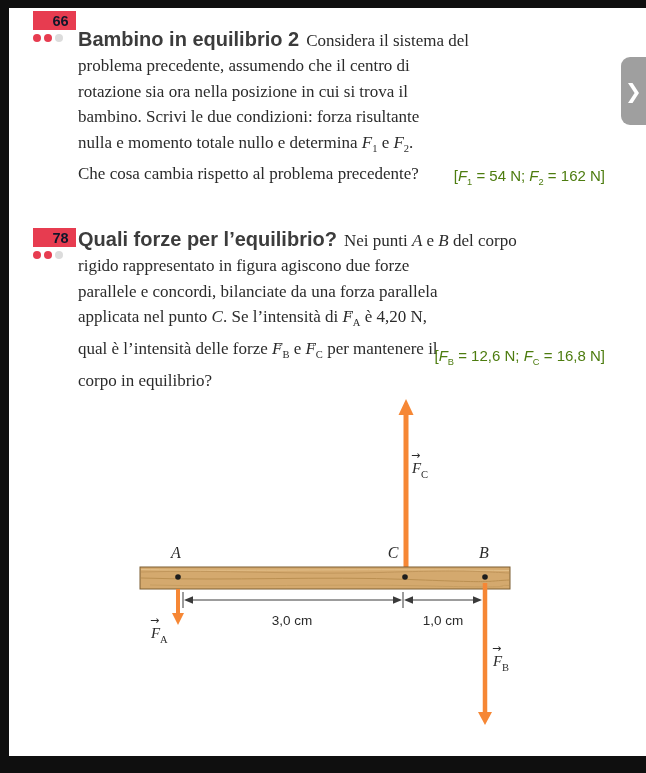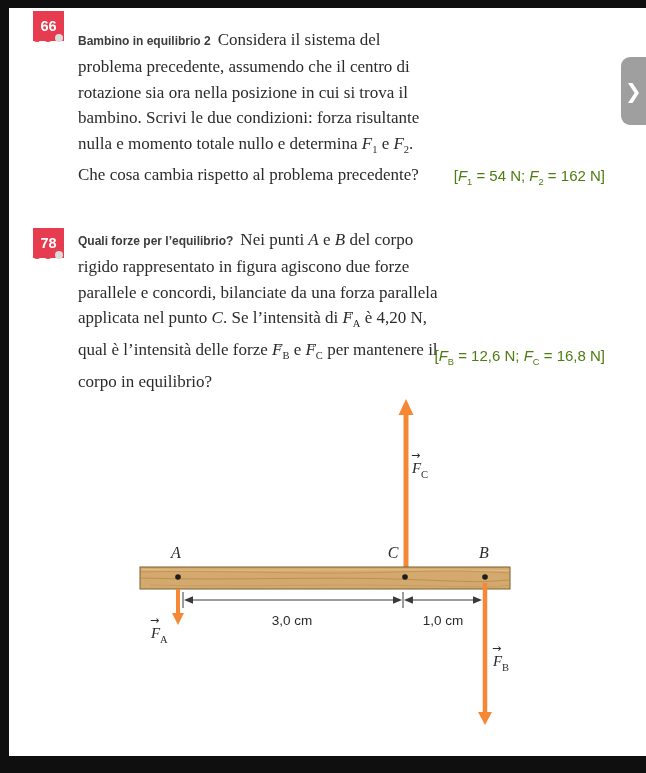--- a/index.html
+++ b/index.html
@@ -9,44 +9,44 @@
     font-family:"Liberation Serif",serif;
   }
   
   .bar{position:absolute;background:#0f0f0f;z-index:10;}
   .bar.top{left:0;top:0;width:646px;height:8px;}
   .bar.bottom{left:0;bottom:0;width:646px;height:17px;}
   .bar.left{left:0;top:0;width:9px;height:773px;}
 
   
   .badge{
-    position:absolute;width:31px;height:30px;background:#e73c50;color:#ffffff;
+    position:absolute;width:31px;height:19px;background:#e73c50;color:#0f172a;
     font:700 14.5px "Liberation Sans",sans-serif;
-    display:flex;align-items:center;justify-content:center;
+    display:flex;align-items:center;justify-content:center;padding-left:12px;
   }
   .badge.b66{left:33px;top:11px;}
   .badge.b67{left:33px;top:228px;}
 
   
   .dots{position:absolute;display:flex;gap:3px;}
   .dots.d66{left:33px;top:34px;}
   .dots.d67{left:33px;top:251px;}
   .dot{width:8px;height:8px;border-radius:50%;}
   .dot.filled{background:#e73c50;}
   .dot.empty{background:#dcdcdc;}
 
   
   .ptext{
     position:absolute;left:78px;width:527px;
     font-size:17px;line-height:25.4px;color:#2b2b2b;
   }
   .ptext.t66{top:10px;}
   .ptext.t67{top:210px;}
   .ptitle{
-    font-family:"Liberation Sans",sans-serif;font-weight:700;font-size:12px;
+    font-family:"Liberation Sans",sans-serif;font-weight:700;font-size:20px;
     color:#3c3c3c;margin-right:7px;
   }
   sub{font-size:0.62em;font-style:normal;}
   .vec{position:relative;display:inline-block;font-style:italic;}
   .vec::before{
     content:"\2192";position:absolute;left:0.12em;top:-0.55em;
     font-size:0.58em;font-style:normal;
   }
 
   

